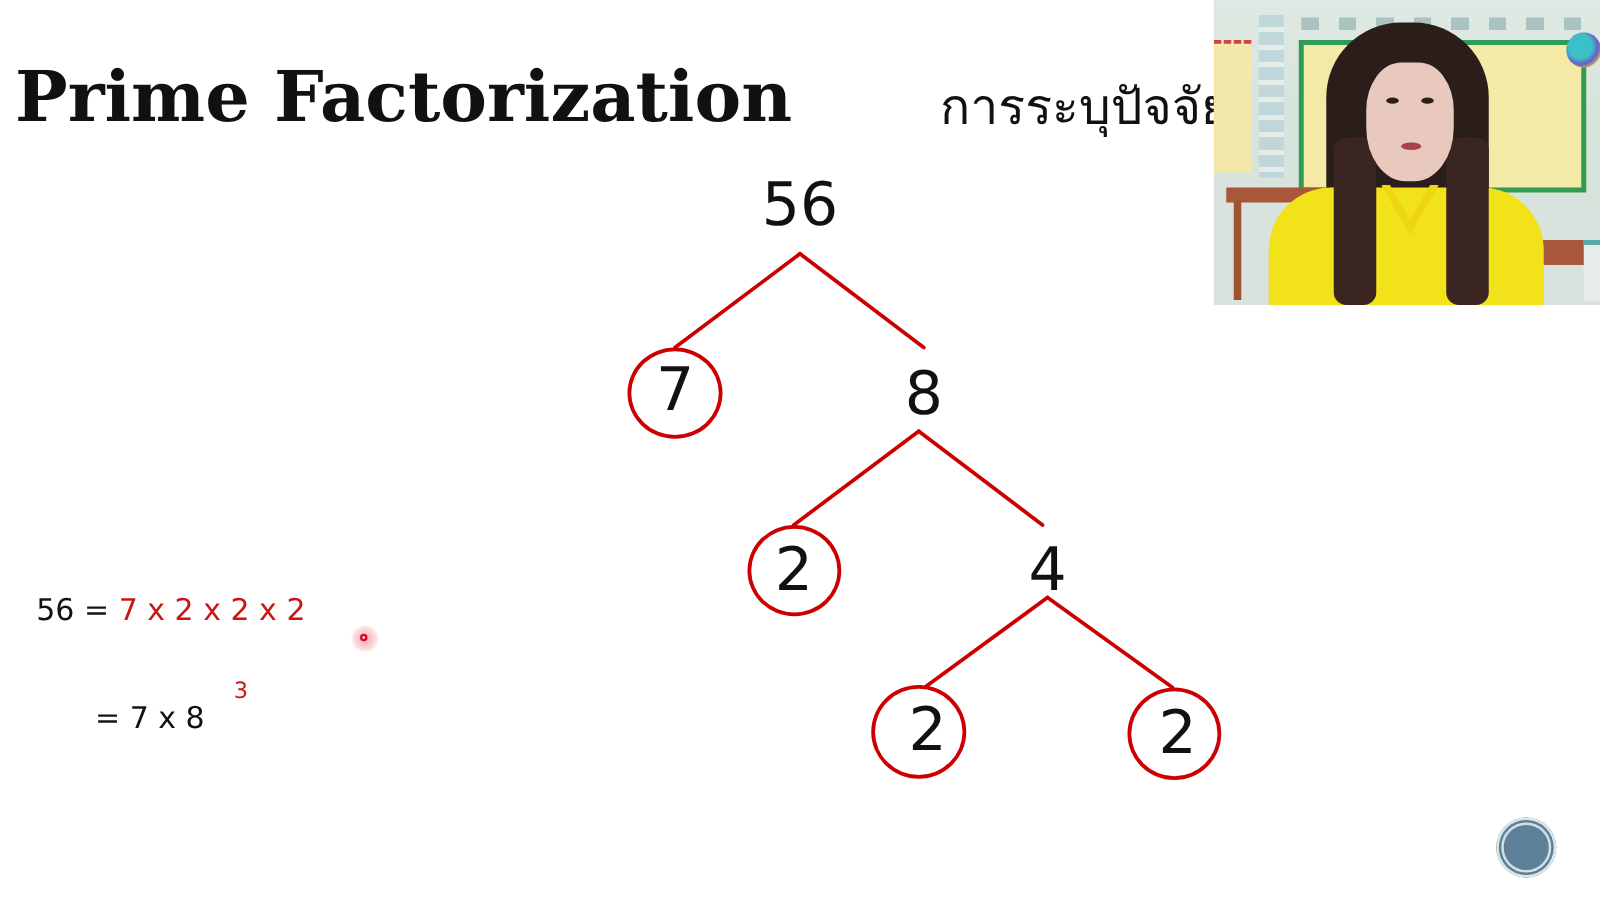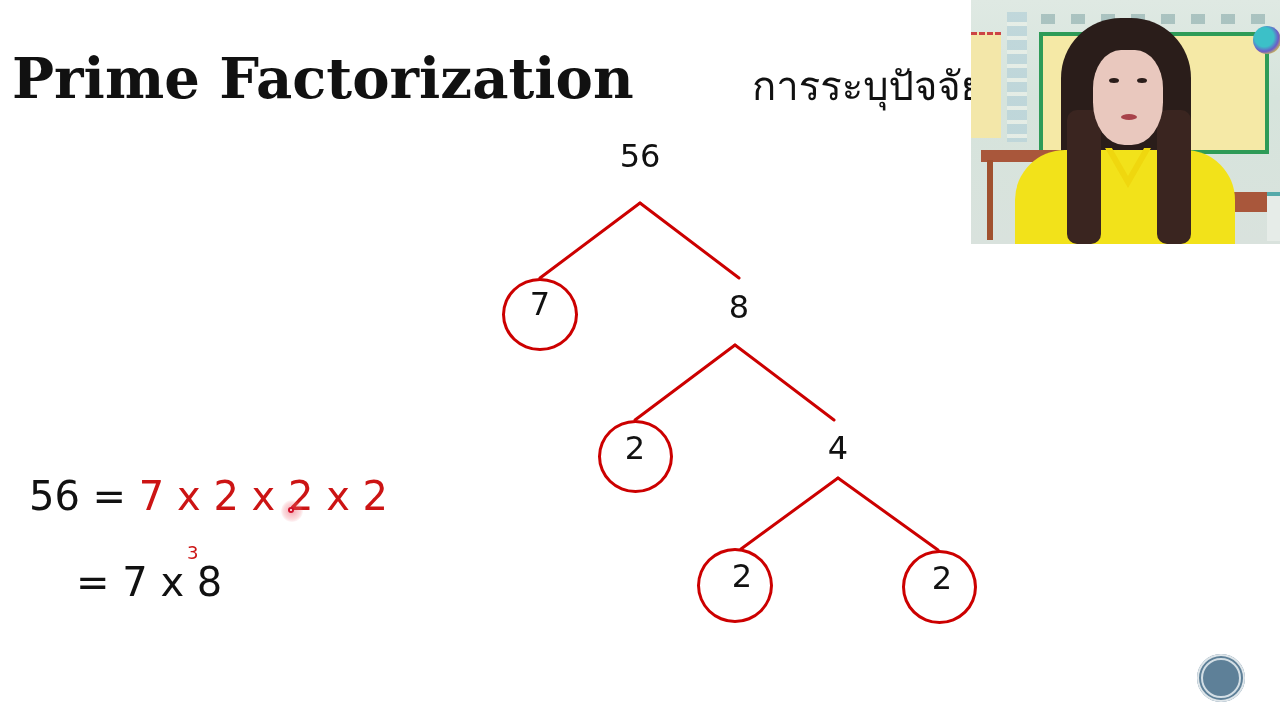--- a/index.html
+++ b/index.html
@@ -24,35 +24,35 @@
       font-family: "DejaVu Sans", sans-serif;
       font-size: 40px; color: #111; white-space: nowrap;
       line-height: 56px;
       width: 220px; overflow: hidden;
     }
 
     .tree { position: absolute; left: 0; top: 0; width: 1280px; height: 720px; }
     .node-num {
       position: absolute;
       font-family: "DejaVu Sans", sans-serif;
-      font-size: 32px; color: #111;
+      font-size: 48px; color: #111;
       line-height: 1; text-align: center;
       transform: translateX(-50%);
     }
     .node-circle {
       position: absolute;
       border: 3px solid #cc0000;
       border-radius: 50%;
       box-sizing: border-box;
     }
 
     .equation {
       position: absolute;
       font-family: "DejaVu Sans", sans-serif;
-      font-size: 40px; color: #111;
+      font-size: 24px; color: #111;
       white-space: nowrap;
       line-height: 1;
     }
     .red { color: #cc1414; }
     .sup {
       position: absolute;
       font-size: 18px; color: #cc1414;
       font-family: "DejaVu Sans", sans-serif;
     }
 

